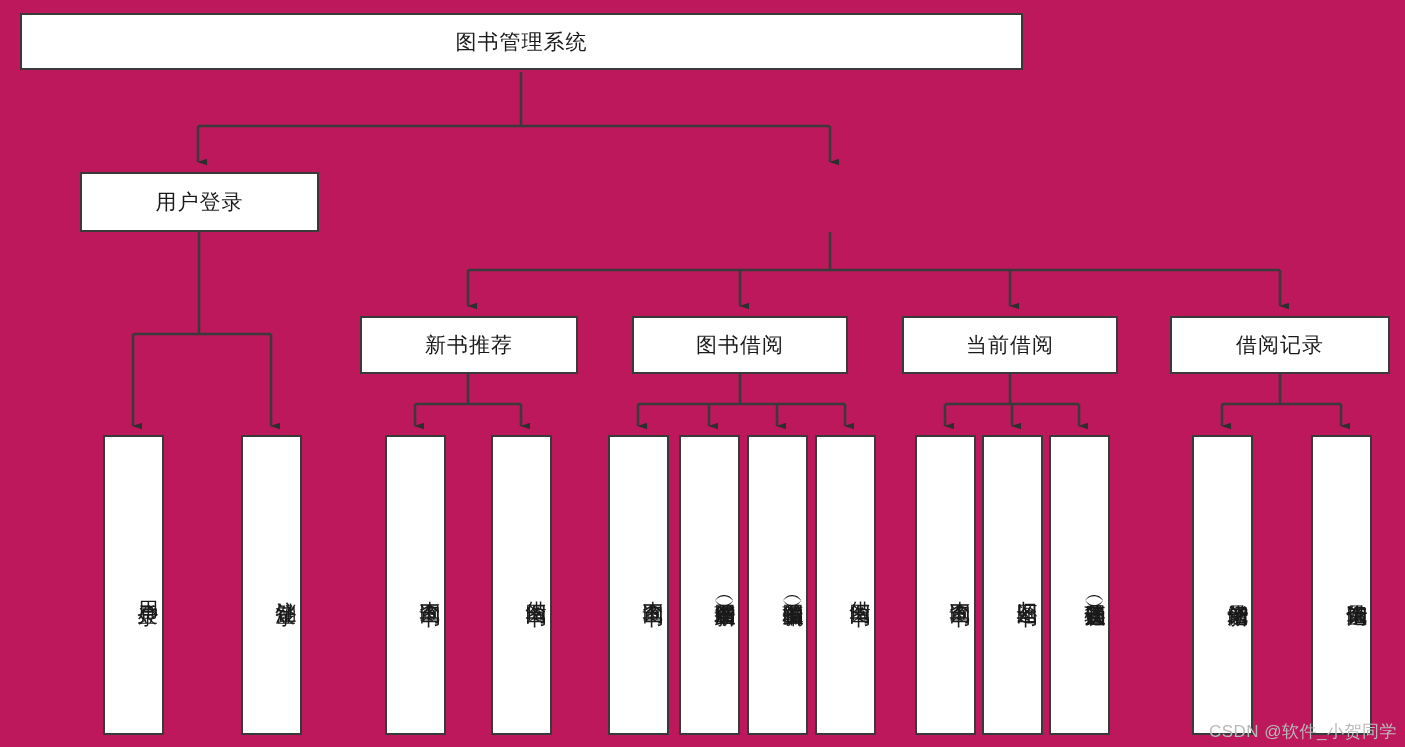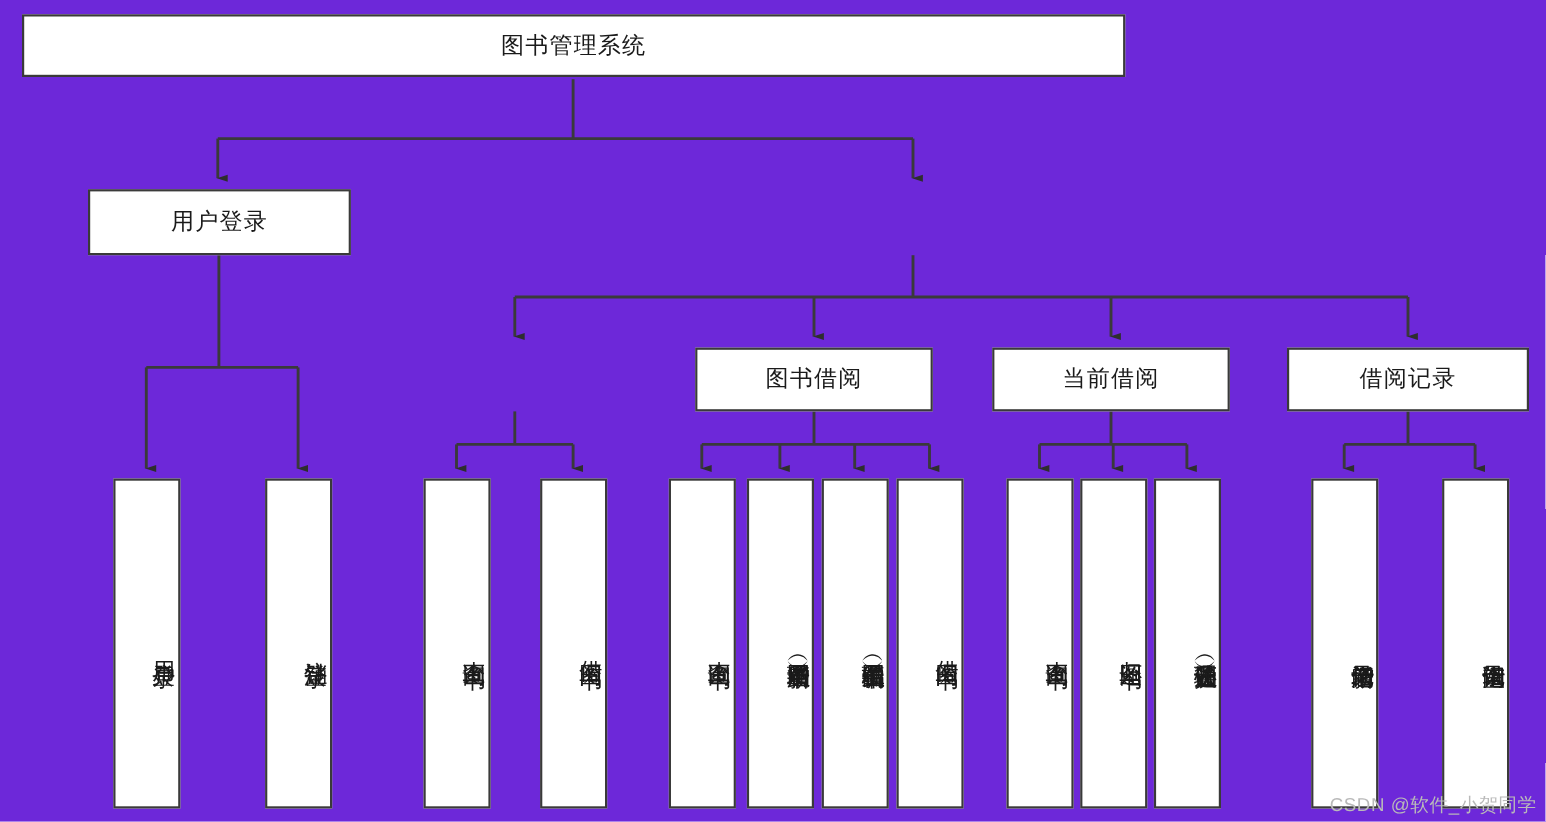--- a/index.html
+++ b/index.html
@@ -8,21 +8,21 @@
     padding: 0;
     background: #ffffff;
   }
   body {
     font-family: "Liberation Sans", "DejaVu Sans", sans-serif;
   }
   #diagram-root {
     position: relative;
     width: 1405px;
     height: 747px;
-    background: #6d28d9;
+    background: #be185d;
     overflow: hidden;
   }
   #edges-layer {
     position: absolute;
     left: 0;
     top: 0;
     width: 1405px;
     height: 747px;
     pointer-events: none;
   }
@@ -127,20 +127,23 @@
   </svg>
 
   <div class="node node-h" style="left:20px; top:13px; width:1003px; height:57px;">
     <span class="node-label">图书管理系统</span>
   </div>
 
   <div class="node node-h" style="left:80px; top:172px; width:239px; height:60px;">
     <span class="node-label">用户登录</span>
   </div>
 
+  <div class="node node-h" style="left:360px; top:316px; width:218px; height:58px;">
+    <span class="node-label">新书推荐</span>
+  </div>
   <div class="node node-h" style="left:632px; top:316px; width:216px; height:58px;">
     <span class="node-label">图书借阅</span>
   </div>
   <div class="node node-h" style="left:1170px; top:316px; width:220px; height:58px;">
     <span class="node-label">借阅记录</span>
   </div>
   <div class="node node-h" style="left:902px; top:316px; width:216px; height:58px;">
     <span class="node-label">当前借阅</span>
   </div>
 

